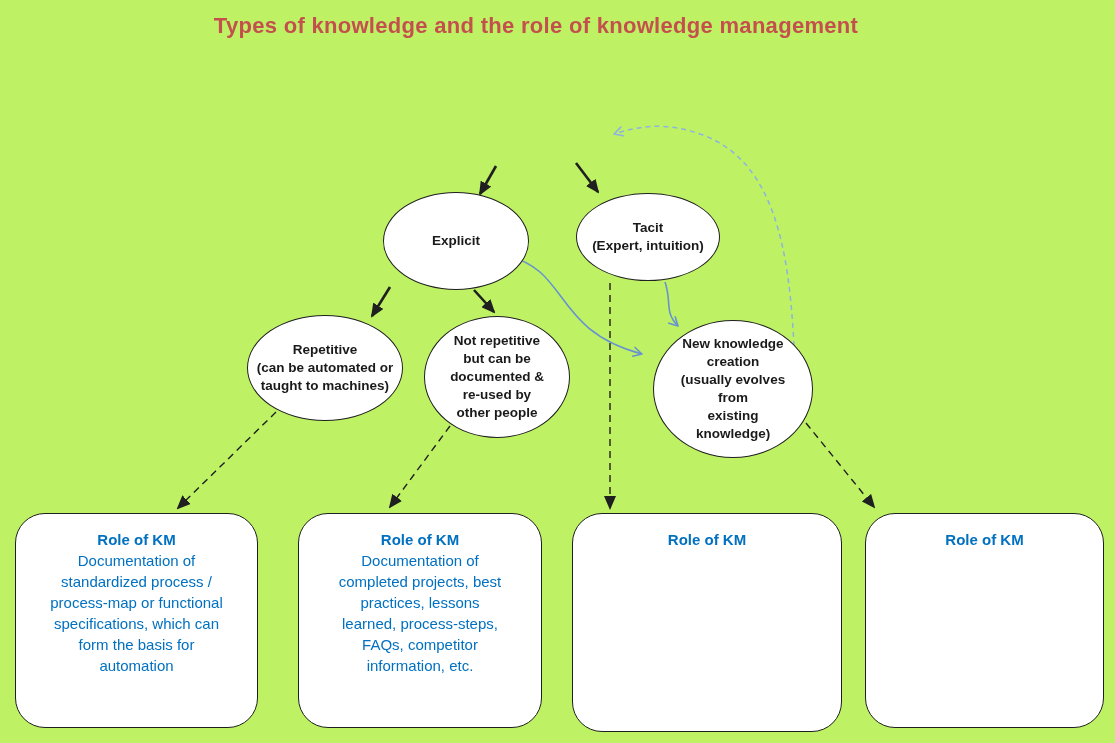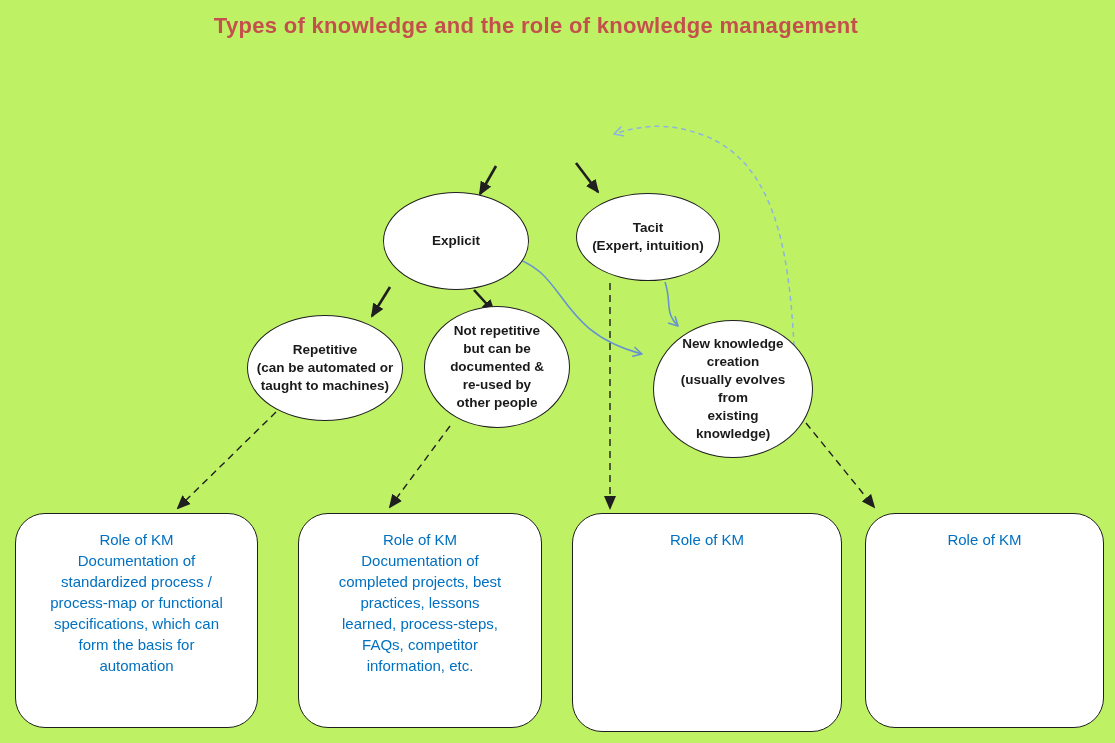--- a/index.html
+++ b/index.html
@@ -28,21 +28,21 @@
     text-align:center; font-weight:bold; font-size:13.5px; line-height:18px;
     color:var(--node-black, #1a1a1a);
   }
   .node-label { white-space:pre-line; width:112%; flex:none; }
   .km-box {
     position:absolute; z-index:2; box-sizing:border-box;
     border:1.5px solid #1f1f1f; border-radius:30px; background:#ffffff;
     text-align:center; color:var(--km-blue, #0070C0);
     font-size:15px; line-height:21px; padding:15px 8px 0;
   }
-  .km-heading { font-weight:normal; }
+  .km-heading { font-weight:bold; }
   .km-body { white-space:pre-line; }
 </style>
 </head>
 <body>
 
 <div class="canvas">
 
   <div class="title">Types of knowledge and the role of knowledge management</div>
 
   <svg class="connector-layer" viewBox="0 0 1115 743" xmlns="http://www.w3.org/2000/svg">
@@ -83,21 +83,21 @@
     <div class="node-label">Tacit
 (Expert, intuition)</div>
   </div>
 
   <div class="node" style="left:247px; top:315px; width:156px; height:106px;">
     <div class="node-label">Repetitive
 (can be automated or
 taught to machines)</div>
   </div>
 
-  <div class="node" style="left:424px; top:306px; width:146px; height:122px;align-items:center;">
+  <div class="node" style="left:424px; top:316px; width:146px; height:122px;align-items:center;">
     <div class="node-label">Not repetitive
 but can be
 documented &amp;
 re-used by
 other people</div>
   </div>
 
   <div class="node" style="left:653px; top:320px; width:160px; height:138px;">
     <div class="node-label">New knowledge
 creation

